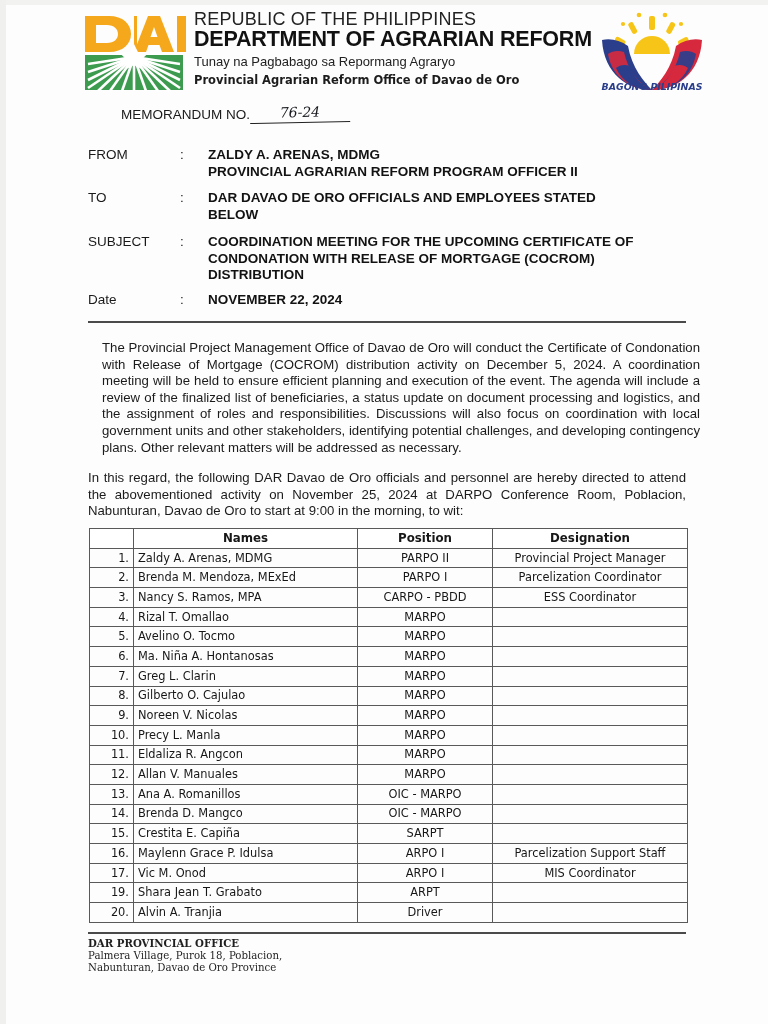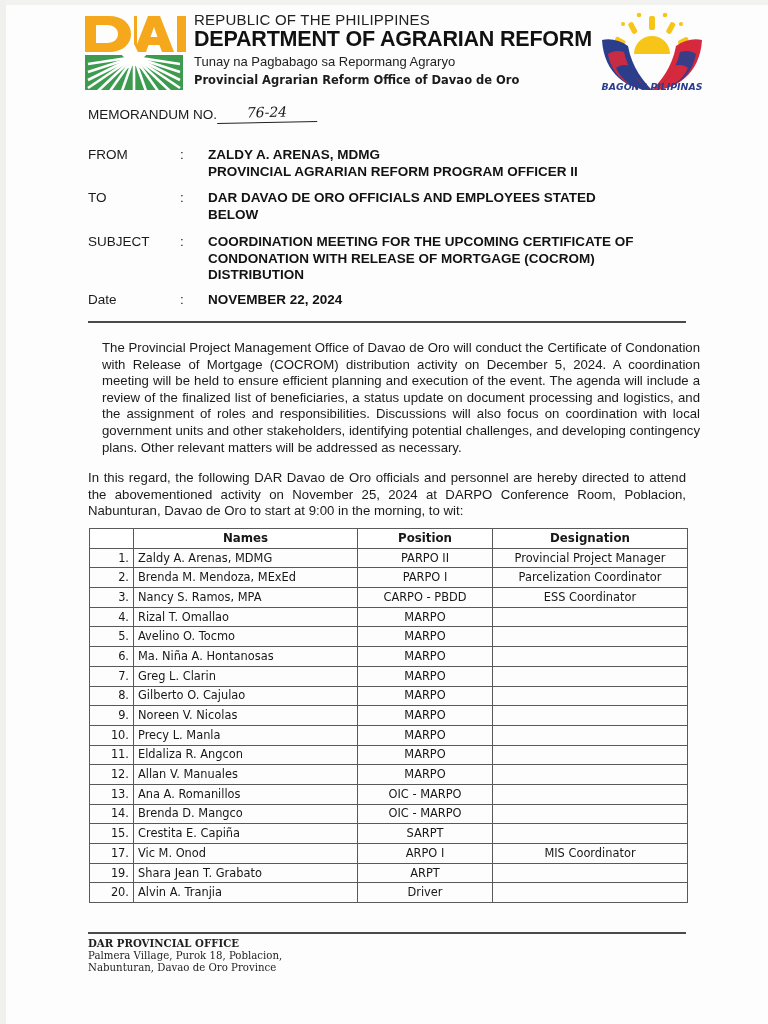--- a/index.html
+++ b/index.html
@@ -48,21 +48,21 @@
     position: absolute;
     left: 0; top: 2px;
     width: 104px; height: 78px;
   }
   .lh-text {
     position: absolute;
     left: 112px; top: 0px;
     width: 400px;
   }
   .lh-l1 {
-    font-size: 15px;
+    font-size: 18px;
     letter-spacing: 0.2px;
     color: #222;
     line-height: 15px;
   }
   .lh-l2 {
     font-size: 21.5px;
     font-weight: bold;
     letter-spacing: -0.2px;
     color: #111;
     line-height: 25px;
@@ -95,21 +95,21 @@
   }
 
   
   .memo-no-block {
     position: absolute;
     left: 88px; top: 104px;
     font-size: 13.5px;
     line-height: 17px;
     color: #1a1a1a;
   }
-  .memo-no-row { display: flex; align-items: flex-end; }
+  .memo-no-row { display: flex; align-items: flex-end; margin-left: 33px; }
   .memo-no-label { white-space: pre; }
   .memo-no-fill {
     display: inline-block;
     min-width: 88px;
     border-bottom: 1.3px solid #222;
     text-align: center;
     font-family: "DejaVu Serif", serif;
     font-size: 14px;
     font-style: italic;
     color: #16181d;
@@ -428,20 +428,26 @@
             <td class="pos">OIC - MARPO</td>
             <td class="des"></td>
           </tr>
           <tr>
             <td class="num">15.</td>
             <td class="name">Crestita E. Capiña</td>
             <td class="pos">SARPT</td>
             <td class="des"></td>
           </tr>
           <tr>
+            <td class="num">16.</td>
+            <td class="name">Maylenn Grace P. Idulsa</td>
+            <td class="pos">ARPO I</td>
+            <td class="des">Parcelization Support Staff</td>
+          </tr>
+          <tr>
             <td class="num">17.</td>
             <td class="name">Vic M. Onod</td>
             <td class="pos">ARPO I</td>
             <td class="des">MIS Coordinator</td>
           </tr>
           <tr>
             <td class="num">19.</td>
             <td class="name">Shara Jean T. Grabato</td>
             <td class="pos">ARPT</td>
             <td class="des"></td>

